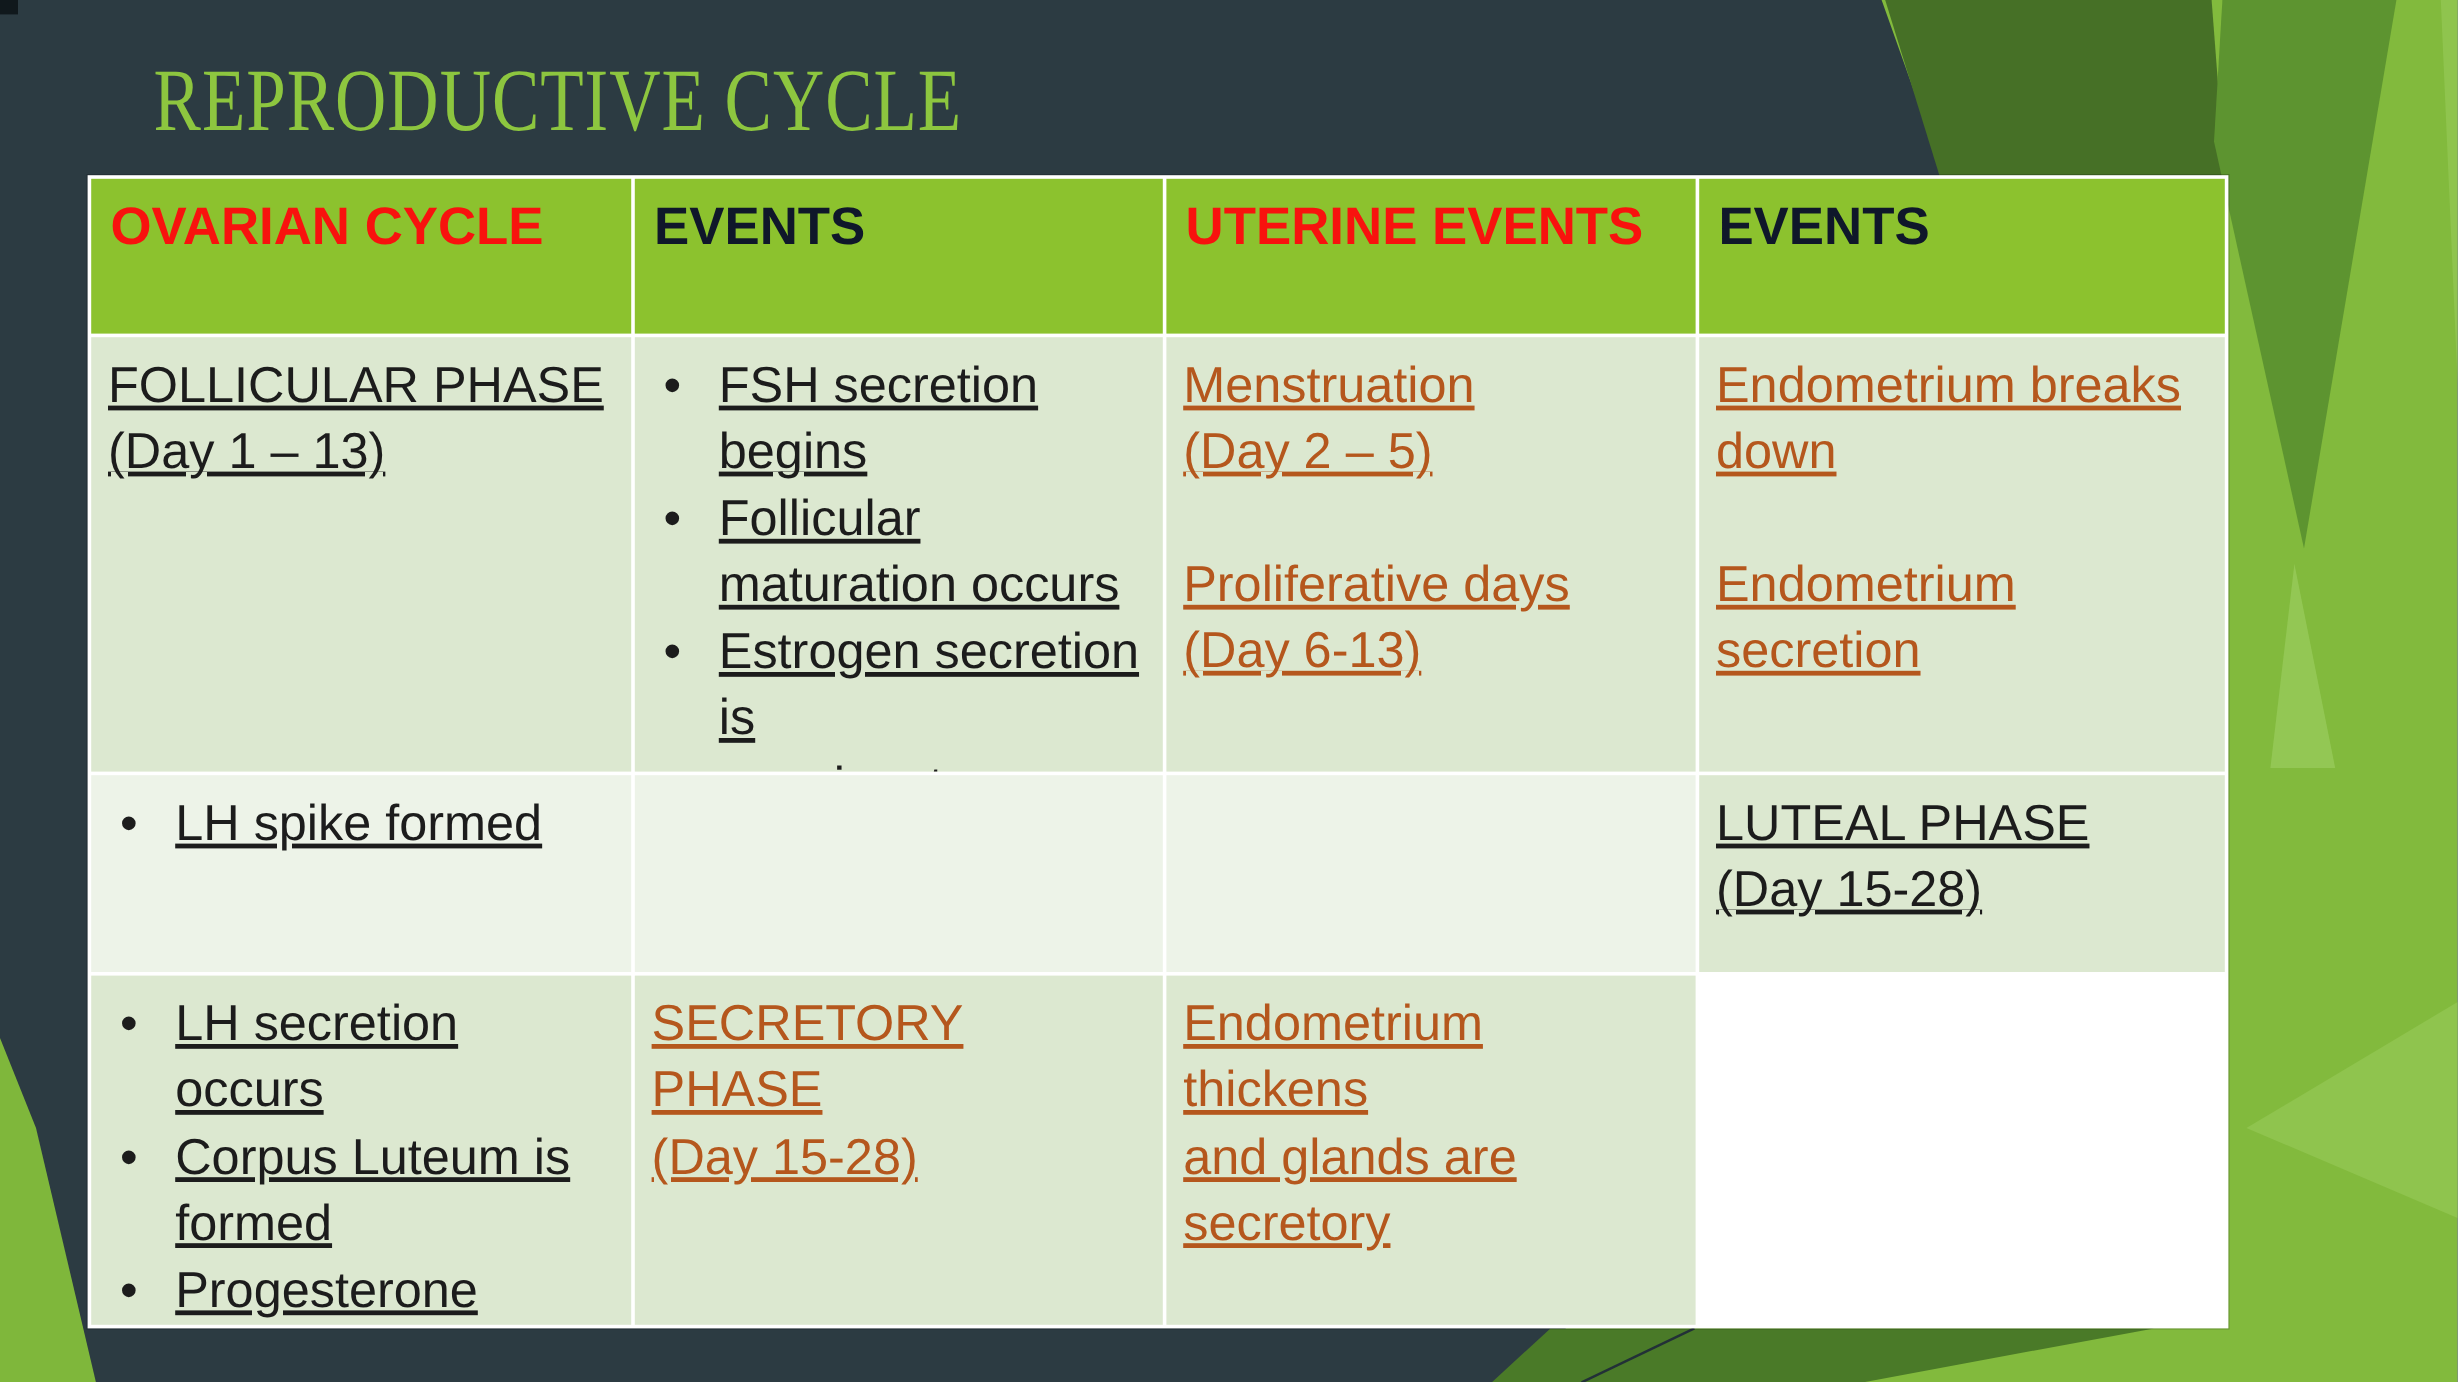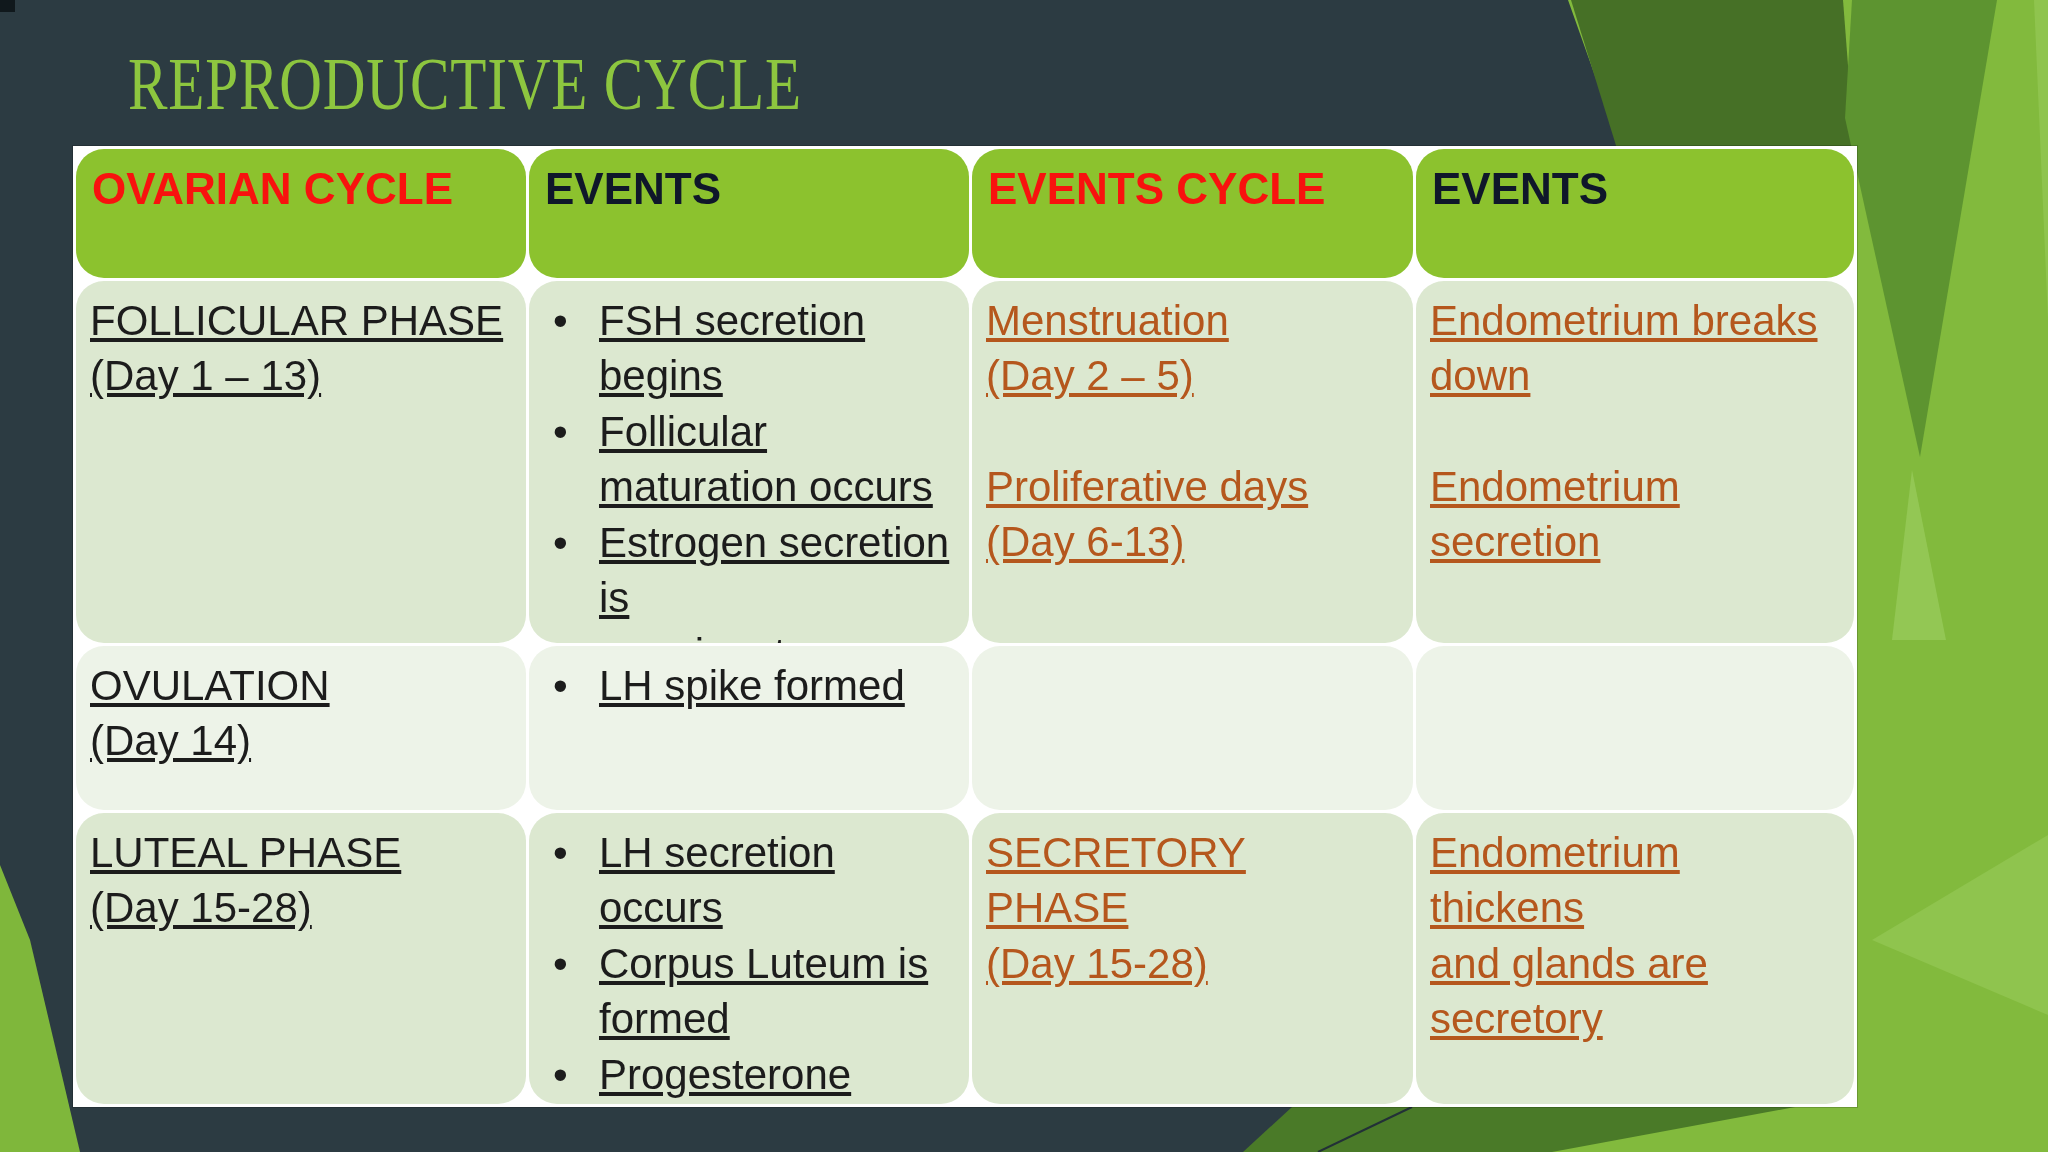--- a/index.html
+++ b/index.html
@@ -19,21 +19,21 @@
   }
   .table-wrap{
     position:absolute;left:73px;top:146px;width:1784px;height:961px;z-index:3;
     background:#ffffff;box-sizing:border-box;padding:3px;
     display:grid;
     grid-template-columns:450px 440px 441px 1fr;
     grid-template-rows:129px 362px 164px 1fr;
     gap:3px;
     box-shadow:0 0 0 1px rgba(0,0,0,.18);
   }
-  .cell{box-sizing:border-box;overflow:hidden;border-radius:28px;}
+  .cell{box-sizing:border-box;overflow:hidden;}
   .head{background:#8cc22e;padding:14px 16px;font-weight:bold;font-size:44px;line-height:1.2;}
   .head.red{color:#f8120e;}
   .head.white{color:#0f172a;}
   .row-a{background:#dce8d0;}
   .row-b{background:#edf3e8;}
   .body-cell{font-size:42px;line-height:1.32;color:#1c1c1c;padding:12px 14px;text-decoration:underline;}
   .accent{color:#b5571d;}
   .para{margin:0;}
   .para.gap{margin-bottom:55px;}
   .para.gap:last-child{margin-bottom:0;}
@@ -66,21 +66,21 @@
 
     <rect x="0" y="0" width="15" height="12" fill="#10181c"></rect>
   </svg>
 
   <div class="slide-title">REPRODUCTIVE CYCLE</div>
 
   <div class="table-wrap">
 
     <div class="cell head red">OVARIAN CYCLE</div>
     <div class="cell head white">EVENTS</div>
-    <div class="cell head red">EVENTS CYCLE</div>
+    <div class="cell head red">UTERINE EVENTS</div>
     <div class="cell head white">EVENTS</div>
 
     <div class="cell body-cell row-a">
         <div class="para">FOLLICULAR PHASE<br>(Day 1 – 13)</div>
       </div>
     <div class="cell body-cell row-a">
         <ul class="bullets">
           <li>FSH secretion begins</li>
           <li>Follicular<br>maturation occurs</li>
           <li>Estrogen secretion is<br>prominent</li>
@@ -88,23 +88,20 @@
       </div>
     <div class="cell body-cell row-a accent">
         <div class="para gap">Menstruation<br>(Day 2 – 5)</div>
         <div class="para gap">Proliferative days<br>(Day 6-13)</div>
       </div>
     <div class="cell body-cell row-a accent">
         <div class="para gap">Endometrium breaks<br>down</div>
         <div class="para gap">Endometrium secretion</div>
       </div>
 
-    <div class="cell body-cell row-b">
-        <div class="para">OVULATION<br>(Day 14)</div>
-      </div>
     <div class="cell body-cell row-b">
         <ul class="bullets">
           <li>LH spike formed</li>
         </ul>
       </div>
     <div class="cell body-cell row-b accent"></div>
     <div class="cell body-cell row-b accent"></div>
 
     <div class="cell body-cell row-a">
         <div class="para">LUTEAL PHASE<br>(Day 15-28)</div>

